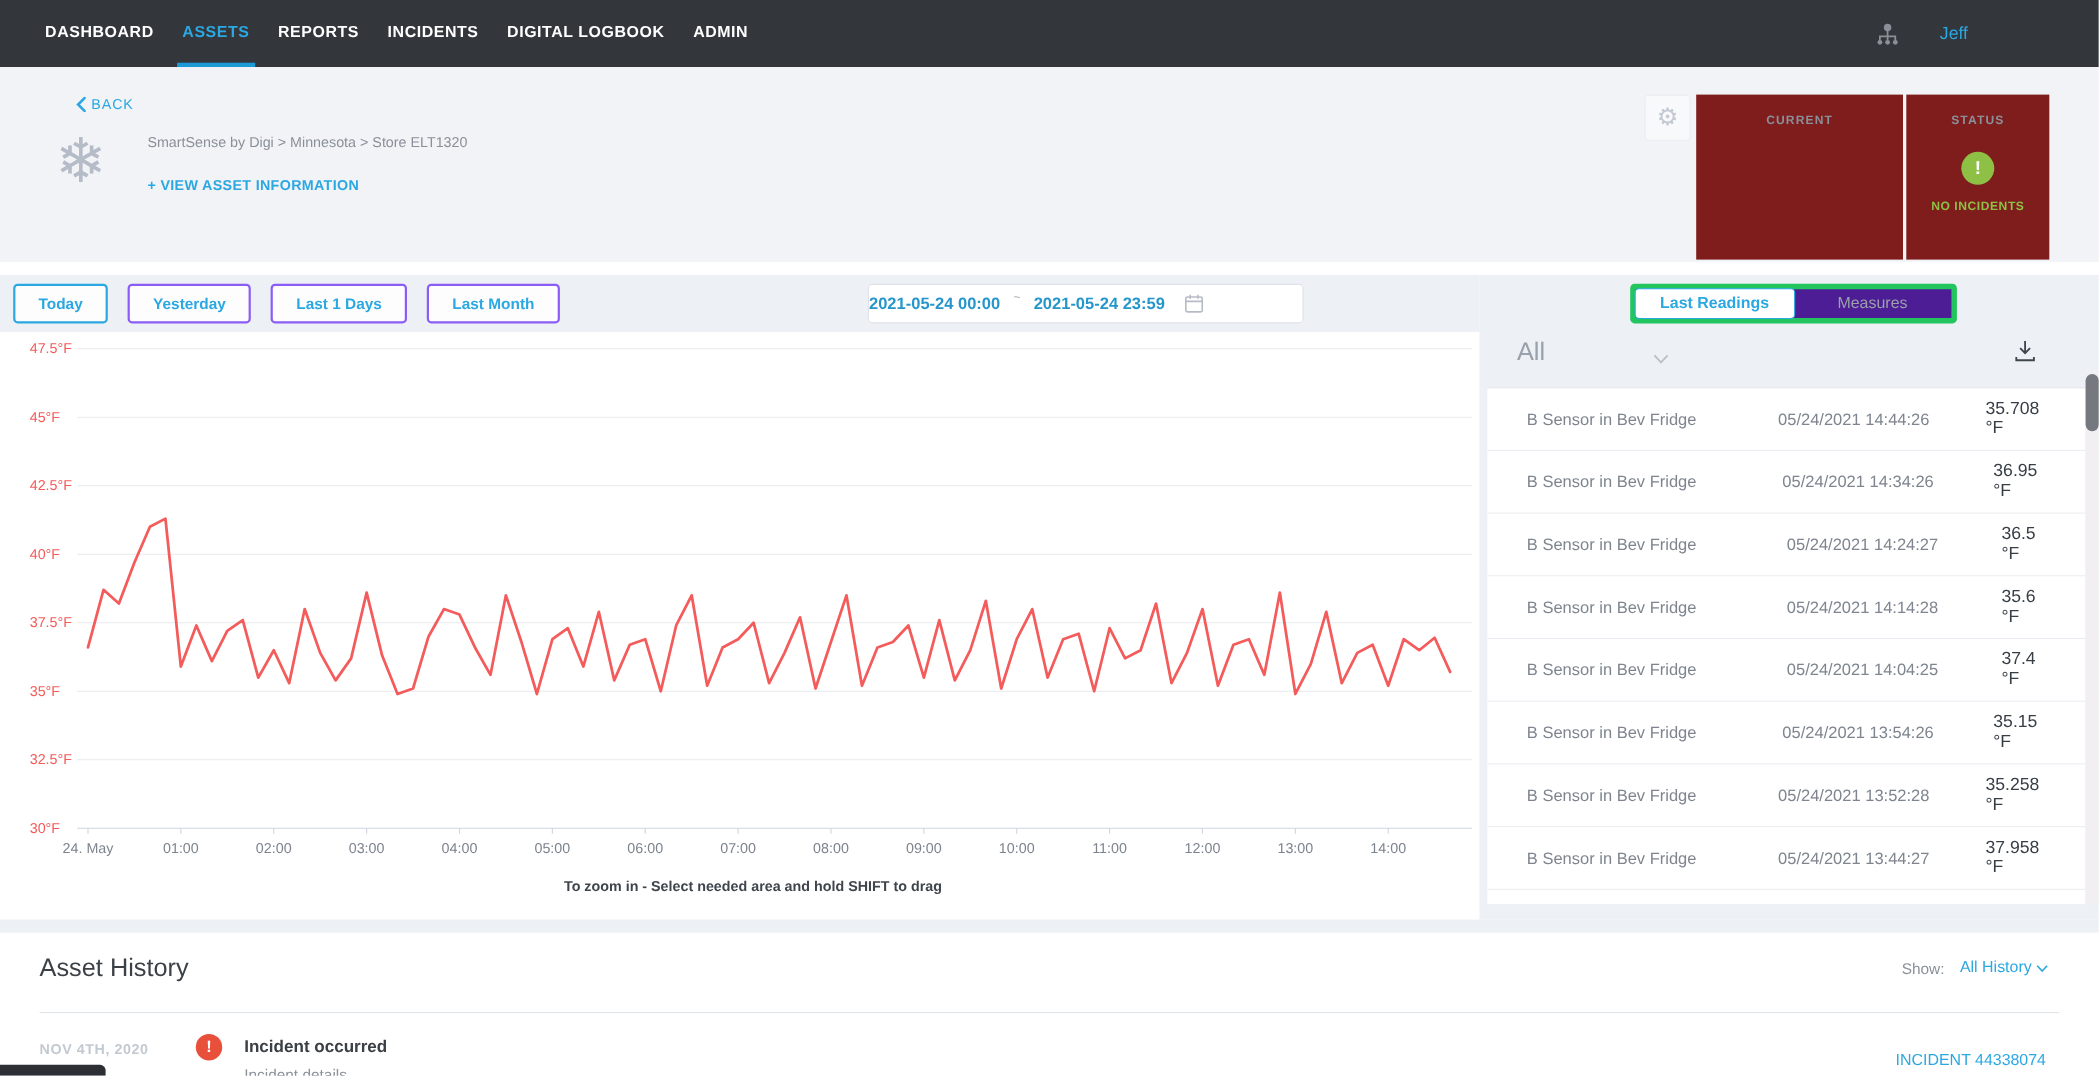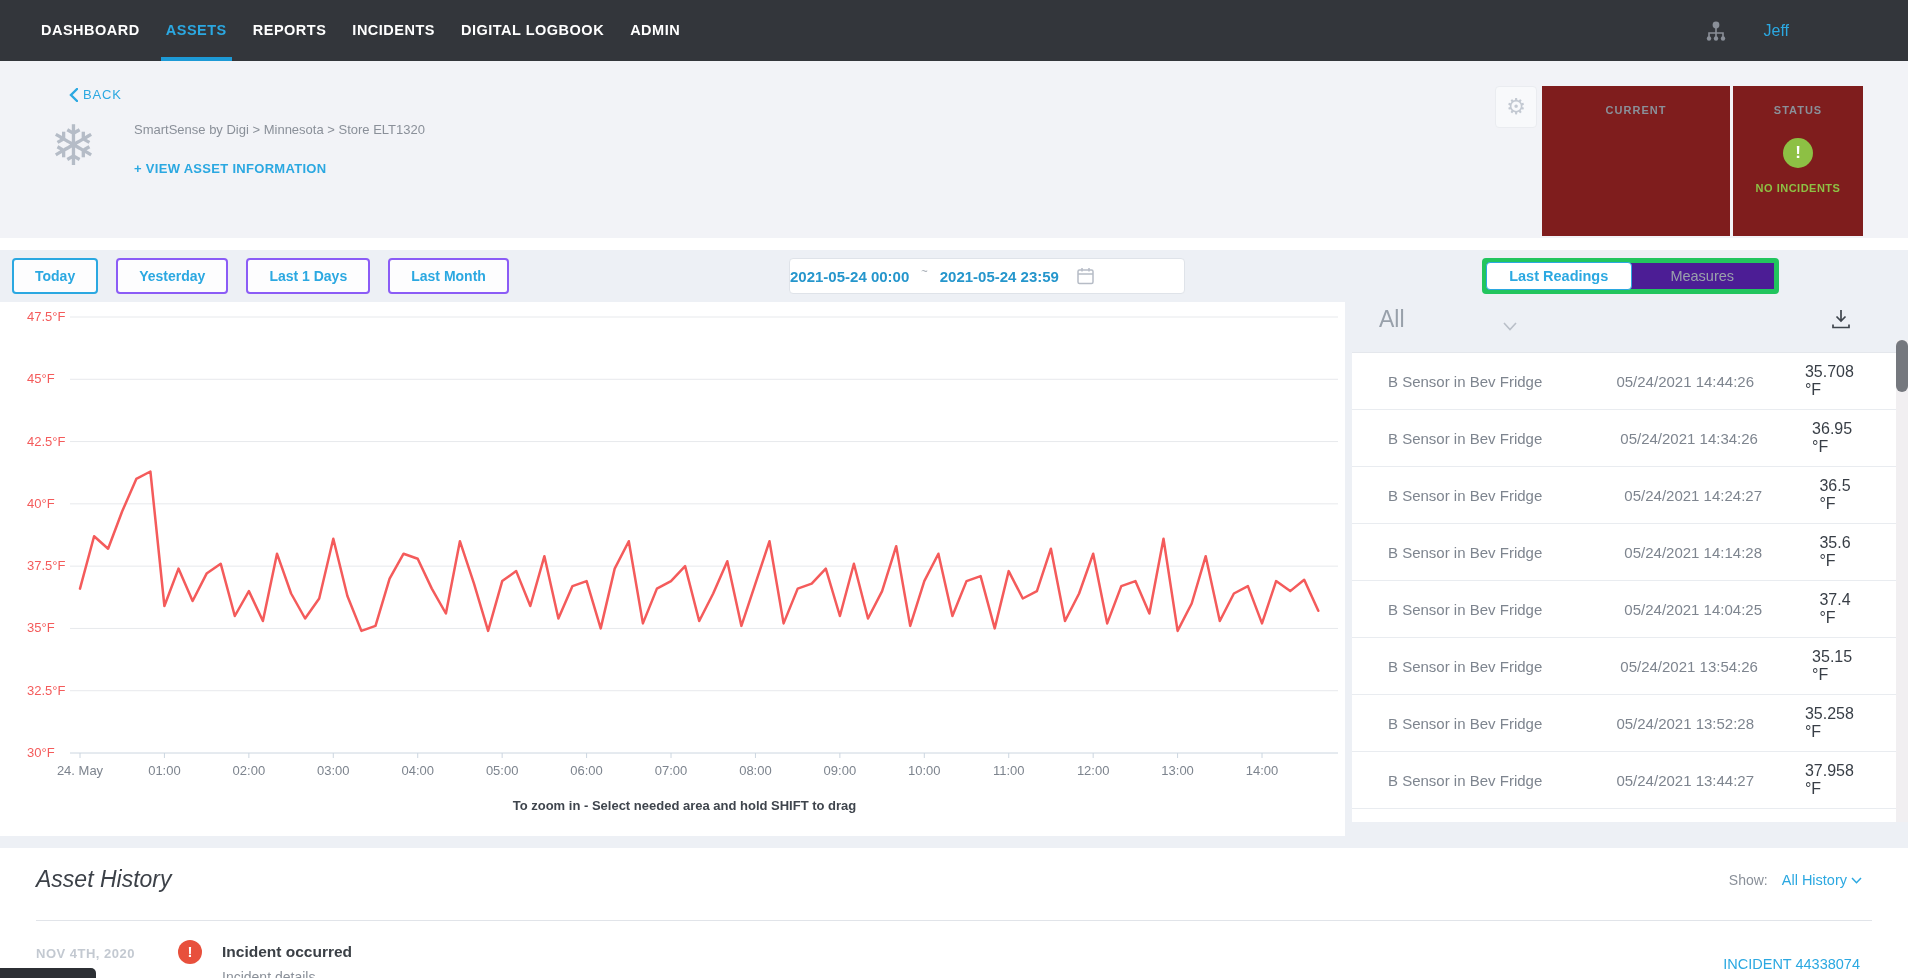--- a/index.html
+++ b/index.html
@@ -66,21 +66,21 @@
   .reading-value { margin-left:auto; font-size:16px; color:#383e46; }
   .reading-row.partial { height:14px; }
   .scroll-track { position:absolute; left:1896px; top:340px; width:12px; height:482px; background:#f1eff1; }
   .scroll-thumb { position:absolute; left:1896px; top:340px; width:12px; height:52px; background:#75787e; border-radius:6px; cursor:pointer; }
 
   
   .gap-strip { position:absolute; left:0; top:836px; width:1908px; height:12px; background:#edf0f5; }
 
   
   .history { position:absolute; left:0; top:848px; width:1908px; height:130px; background:#fff; }
-  .history-title { position:absolute; left:36px; top:18px; font-size:23px; color:#3c4148;font-style:italic; }
+  .history-title { position:absolute; left:36px; top:18px; font-size:23px; color:#3c4148; }
   .show-wrap { position:absolute; right:46px; top:24px; display:flex; align-items:center; gap:14px; }
   .show-label { font-size:14px; color:#8a9099; }
   .show-value { font-size:14.5px; color:#2ba8e1; display:flex; align-items:center; gap:4px; cursor:pointer; }
   .history-divider { position:absolute; left:36px; right:36px; top:72px; height:1px; background:#e1e4e9; }
   .event-date { position:absolute; left:36px; top:98px; font-size:13px; font-weight:bold; letter-spacing:.5px; color:#c3c9d1; }
   .event-icon { position:absolute; left:178px; top:92px; width:24px; height:24px; border-radius:50%; background:#e8503c; color:#fff; font-weight:bold; font-size:15px; line-height:24px; text-align:center; }
   .event-title { position:absolute; left:222px; top:95px; font-size:15.5px; font-weight:bold; color:#3b4046; }
   .event-subtitle { position:absolute; left:222px; top:121px; font-size:14px; color:#8a9099; }
   .event-link { position:absolute; right:48px; top:108px; font-size:14.5px; color:#2ba8e1; cursor:pointer; }
   .cutoff-fragment { position:absolute; left:0; top:968px; width:96px; height:10px; background:#2c2f34; border-top-right-radius:5px; }

